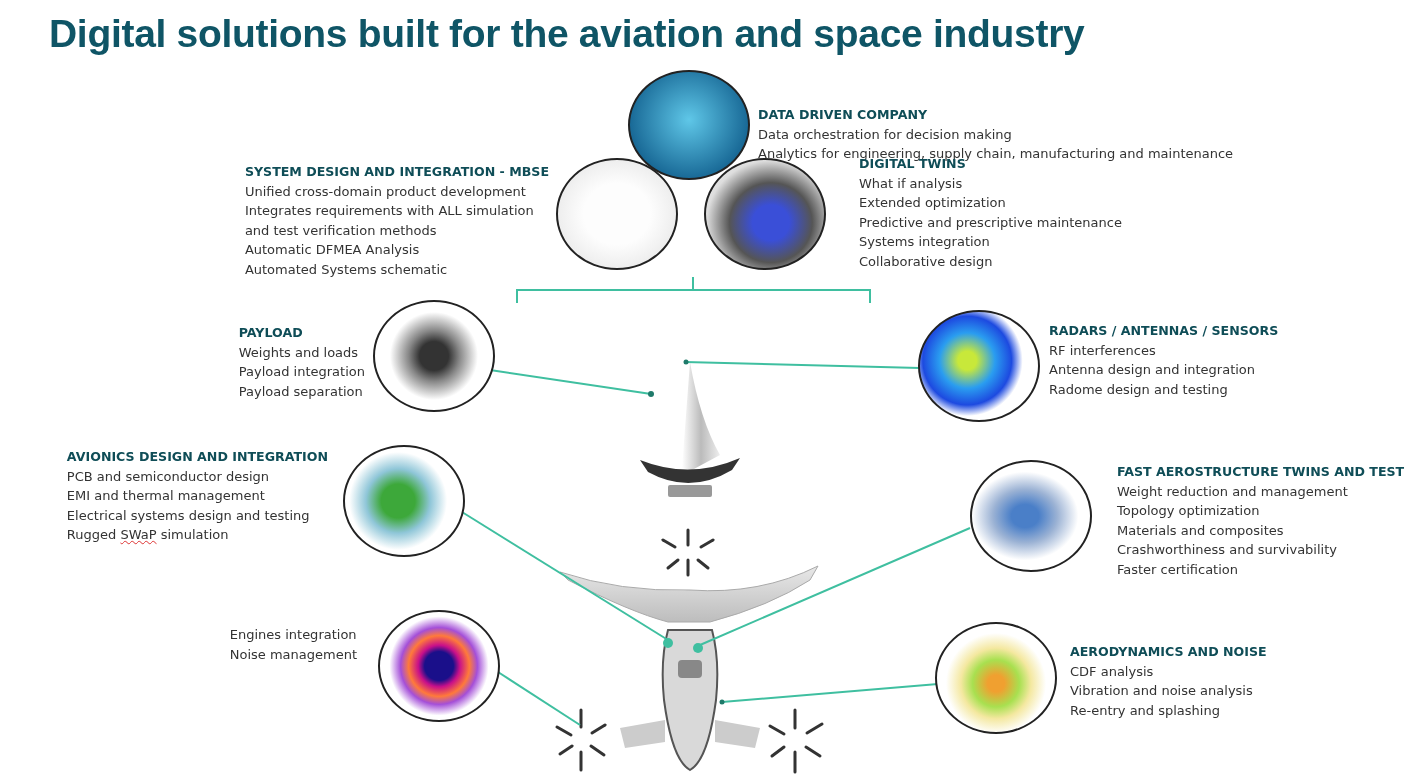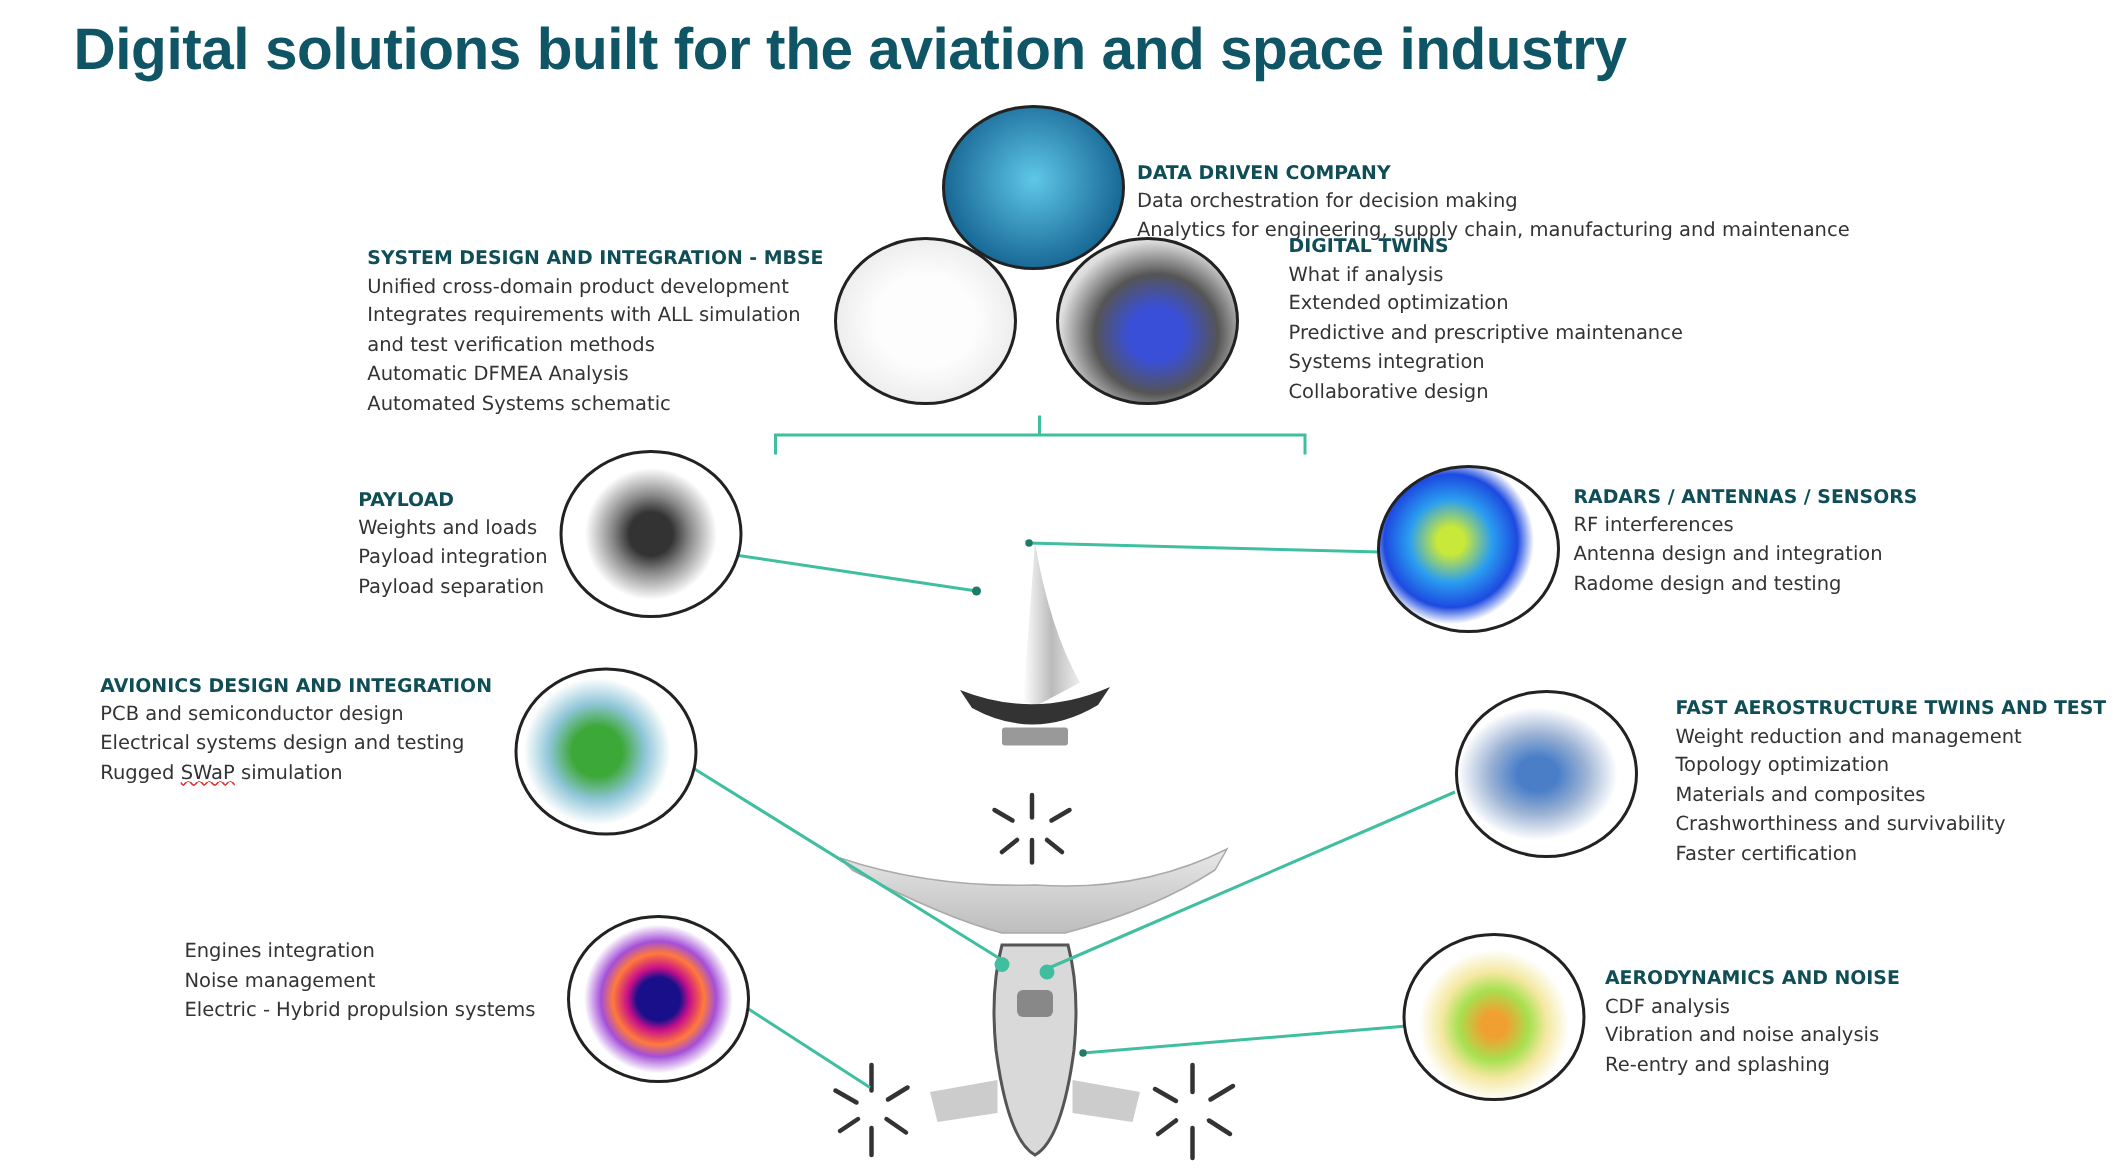--- a/index.html
+++ b/index.html
@@ -127,37 +127,37 @@
 <div class="block" style="left:1049px;top:321px;">
   <div class="hd">RADARS / ANTENNAS / SENSORS</div>
   <div>RF interferences</div>
   <div>Antenna design and integration</div>
   <div>Radome design and testing</div>
 </div>
 
 <div class="block r" style="right:1082px;top:447px;">
   <div class="hd">AVIONICS DESIGN AND INTEGRATION</div>
   <div>PCB and semiconductor design</div>
+  <div>EMI and thermal management</div>
   <div>Electrical systems design and testing</div>
   <div><span>Rugged </span><span class="wavy">SWaP</span><span> simulation</span></div>
 </div>
 
 <div class="block" style="left:1117px;top:462px;">
   <div class="hd">FAST AEROSTRUCTURE TWINS AND TEST</div>
   <div>Weight reduction and management</div>
   <div>Topology optimization</div>
   <div>Materials and composites</div>
   <div>Crashworthiness and survivability</div>
   <div>Faster certification</div>
 </div>
 
 <div class="block r" style="right:1053px;top:625px;">
   <div>Engines integration</div>
   <div>Noise management</div>
-  <div>Electric - Hybrid propulsion systems</div>
 </div>
 
 <div class="block" style="left:1070px;top:642px;">
   <div class="hd">AERODYNAMICS AND NOISE</div>
   <div>CDF analysis</div>
   <div>Vibration and noise analysis</div>
   <div>Re-entry and splashing</div>
 </div>
 
 </body></html>

